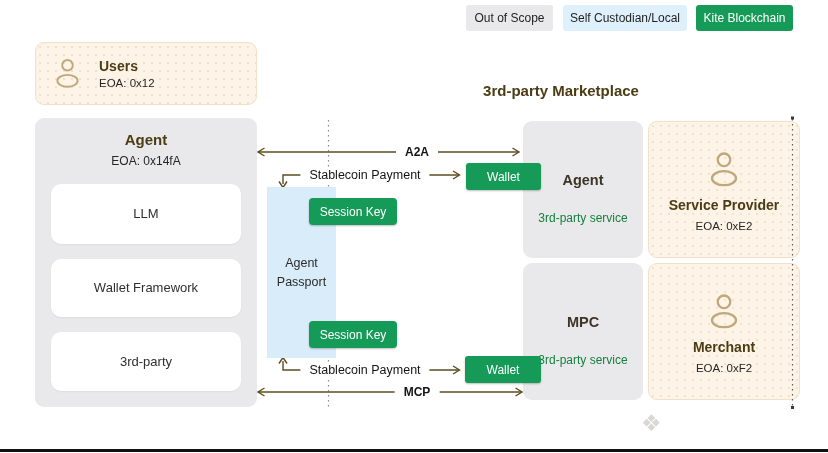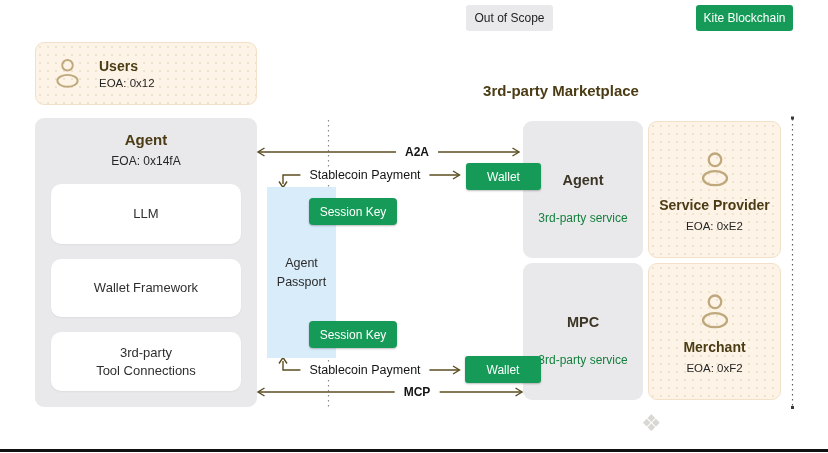--- a/index.html
+++ b/index.html
@@ -45,21 +45,21 @@
   .agent-card .head{position:absolute;top:13px;left:0;width:100%;text-align:center;}
   .agent-card .head .card-title{font-size:15px;display:block;}
   .agent-card .head .eoa{display:block;margin-top:6px;font-size:12px;}
   .module{position:absolute;left:16px;width:190px;background:#fff;border-radius:10px;
         box-shadow:0 1px 2px rgba(0,0,0,0.05);display:flex;flex-direction:column;
         align-items:center;justify-content:center;font-size:13px;color:#2f2f2f;line-height:1.35;}
 
   .svc-card{width:120px;display:flex;flex-direction:column;align-items:center;}
   .svc-card .card-title{margin-top:51px;font-size:14.5px;color:#3d3526;}
   .svc-card .subtitle{margin-top:23px;font-size:12px;color:#15803d;}
-  .entity-card{width:133px;display:flex;flex-direction:column;align-items:center;}
+  .entity-card{width:152px;display:flex;flex-direction:column;align-items:center;}
   .entity-card .card-title{margin-top:9px;}
   .entity-card .eoa{margin-top:7px;}
   .entity-card .person-icon{margin-top:29px;}
 
   .person-icon{color:var(--icon-tan);display:block;line-height:0;}
 
   
   .passport{position:absolute;left:267px;top:187px;width:69px;height:171px;background:var(--passport-blue);
         z-index:3;display:flex;align-items:center;justify-content:center;text-align:center;
         font-size:12.5px;color:#2b2b2b;line-height:1.5;}
@@ -86,20 +86,21 @@
         color:var(--watermark-gray);font-size:21px;z-index:6;}
   .watermark .wm-icon{font-size:23px;line-height:1;}
   .bottom-rule{position:absolute;left:0;top:449px;width:828px;height:2.5px;background:#111;z-index:6;}
 </style>
 </head>
 <body>
 
 <div class="canvas">
 
   <div class="chip chip-gray">Out of Scope</div>
+  <div class="chip chip-blue">Self Custodian/Local</div>
   <div class="chip chip-green">Kite Blockchain</div>
 
   <div class="marketplace-title">3rd-party Marketplace</div>
 
   <div class="card cream users-card">
     <span class="person-icon">
       <svg width="27" height="31" viewBox="0 0 24 27">
         <circle cx="12" cy="6.2" r="4.7" fill="none" stroke="currentColor" stroke-width="1.7"></circle>
         <ellipse cx="12" cy="20" rx="9" ry="5.3" fill="none" stroke="currentColor" stroke-width="1.7"></ellipse>
       </svg>
@@ -116,21 +117,20 @@
       <span class="eoa">EOA: 0x14fA</span>
     </div>
     <div class="module" style="top:66px;height:60px;">
       <span>LLM</span>
     </div>
     <div class="module" style="top:141px;height:58px;">
       <span>Wallet Framework</span>
     </div>
     <div class="module" style="top:214px;height:59px;">
       <span>3rd-party</span>
-      <span>Tool Connections</span>
     </div>
   </div>
 
   <svg class="overlay" width="828" height="453">
 
     <line class="dots-l" x1="328.5" y1="120" x2="328.5" y2="410"></line>
 
     <line class="dots-r" x1="792.5" y1="119" x2="792.5" y2="406"></line>
     <rect x="791" y="116.5" width="3" height="3" fill="#3a3a3a"></rect>
     <rect x="791" y="406" width="3" height="3" fill="#3a3a3a"></rect>

